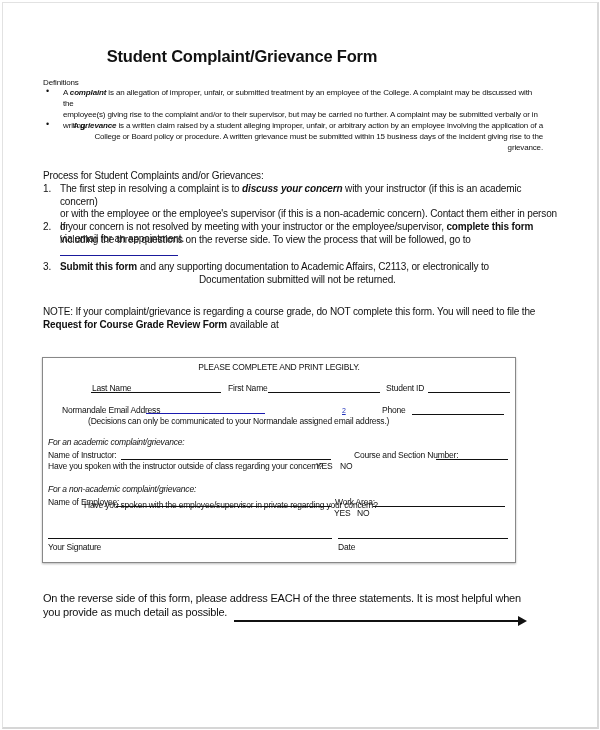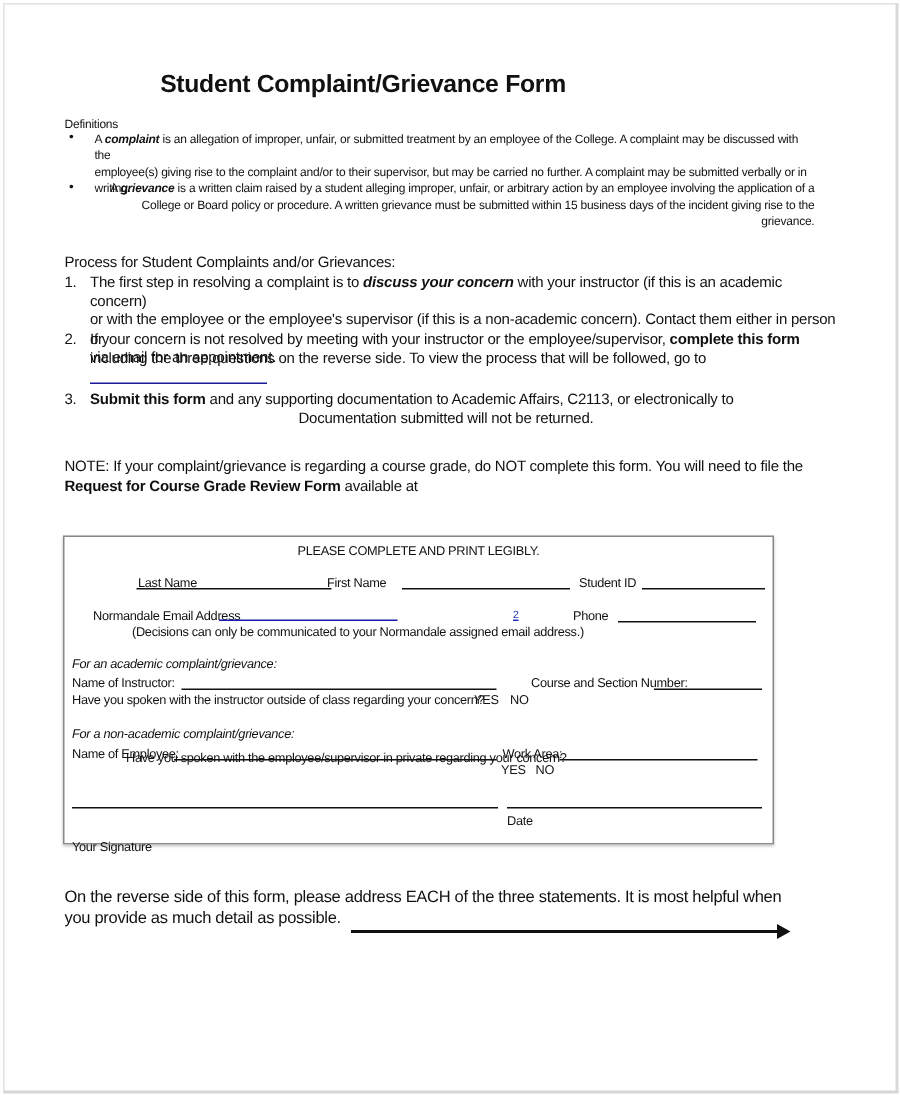--- a/index.html
+++ b/index.html
@@ -92,21 +92,21 @@
   <div>NOTE: If your complaint/grievance is regarding a course grade, do NOT complete this form.  You will need to file the</div>
   <div><b>Request for Course Grade Review Form</b><span> available at</span></div>
 </div>
 
 <div class="abs box"></div>
 
 <div class="abs fl" style="left:42px; width:474px; text-align:center; top:362px;">PLEASE COMPLETE AND PRINT LEGIBLY.</div>
 
 <div class="abs fl" style="left:48px; top:383px;padding-left:44px;">Last Name</div>
 <div class="abs line" style="left:91px; top:392px; width:130px;"></div>
-<div class="abs fl" style="left:218px; top:383px;text-align:center;">First Name</div>
+<div class="abs fl" style="left:228px; top:383px;text-align:center;">First Name</div>
 <div class="abs line" style="left:268px; top:392px; width:112px;"></div>
 <div class="abs fl" style="left:386px; top:383px;">Student ID</div>
 <div class="abs line" style="left:428px; top:392px; width:82px;"></div>
 
 <div class="abs fl" style="left:48px; top:405px;padding-left:14px;">Normandale Email Address</div>
 <div class="abs" style="left:146px; top:413px; width:119px; border-bottom:1.5px solid #1a1ab0;"></div>
 <div class="abs fl" style="left:342px; top:405px; color:#2233bb; text-decoration:underline; font-size:7px;">2</div>
 <div class="abs fl" style="left:382px; top:405px;">Phone</div>
 <div class="abs line" style="left:412px; top:414px; width:92px;"></div>
 <div class="abs fl" style="left:88px; top:416px;">(Decisions can only be communicated to your Normandale assigned email address.)</div>
@@ -124,21 +124,21 @@
 <div class="abs fl" style="left:48px; top:497px;">Name of Employee:</div>
 <div class="abs line" style="left:116px; top:506px; width:215px;"></div>
 <div class="abs fl" style="left:335px; top:497px;">Work Area:</div>
 <div class="abs line" style="left:373px; top:506px; width:132px;"></div>
 <div class="abs fl" style="left:48px; top:500px;margin-left:36px;">Have you spoken with the employee/supervisor in private regarding your concern?</div>
 <div class="abs fl" style="left:334px; top:508px;">YES</div>
 <div class="abs fl" style="left:357px; top:508px;">NO</div>
 
 <div class="abs line" style="left:48px; top:538px; width:284px;"></div>
 <div class="abs line" style="left:338px; top:538px; width:170px;"></div>
-<div class="abs fl" style="left:48px; top:559px;">Your Signature</div>
+<div class="abs fl" style="left:48px; top:542px;">Your Signature</div>
 <div class="abs fl" style="left:338px; top:542px;">Date</div>
 
 <div class="abs" style="left:43px; top:591px; font-size:11px; line-height:14px; letter-spacing:-0.2px; width:520px;">
   <div>On the reverse side of this form, please address EACH of the three statements.  It is most helpful when</div>
   <div>you provide as much detail as possible.</div>
 </div>
 <div class="abs arrow-line"></div>
 <div class="abs arrow-head"></div>
 
 </body></html>

